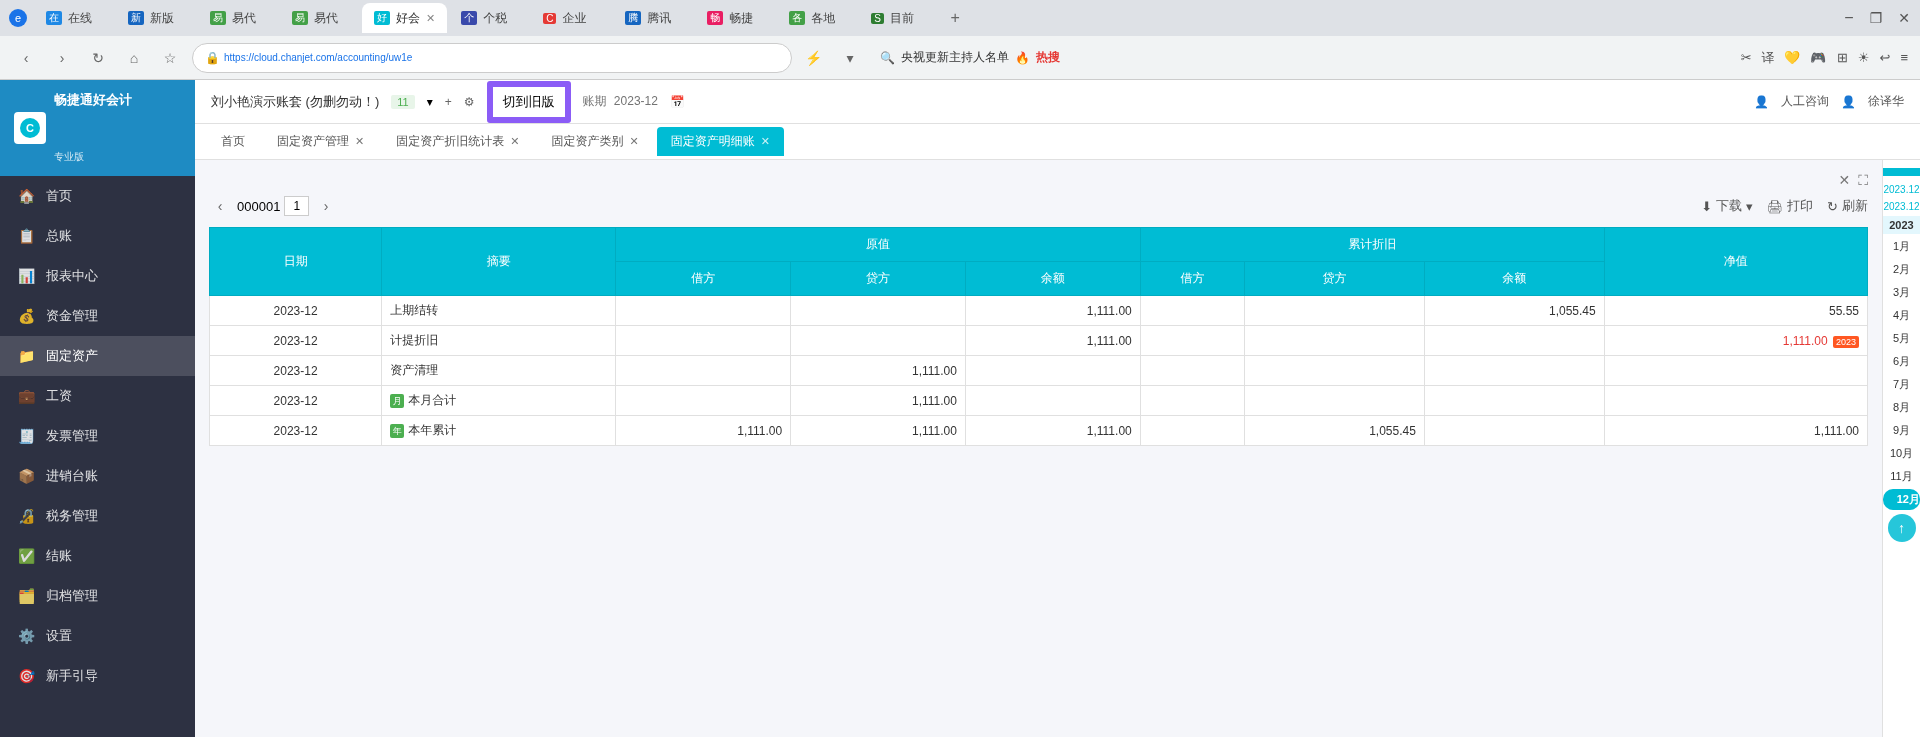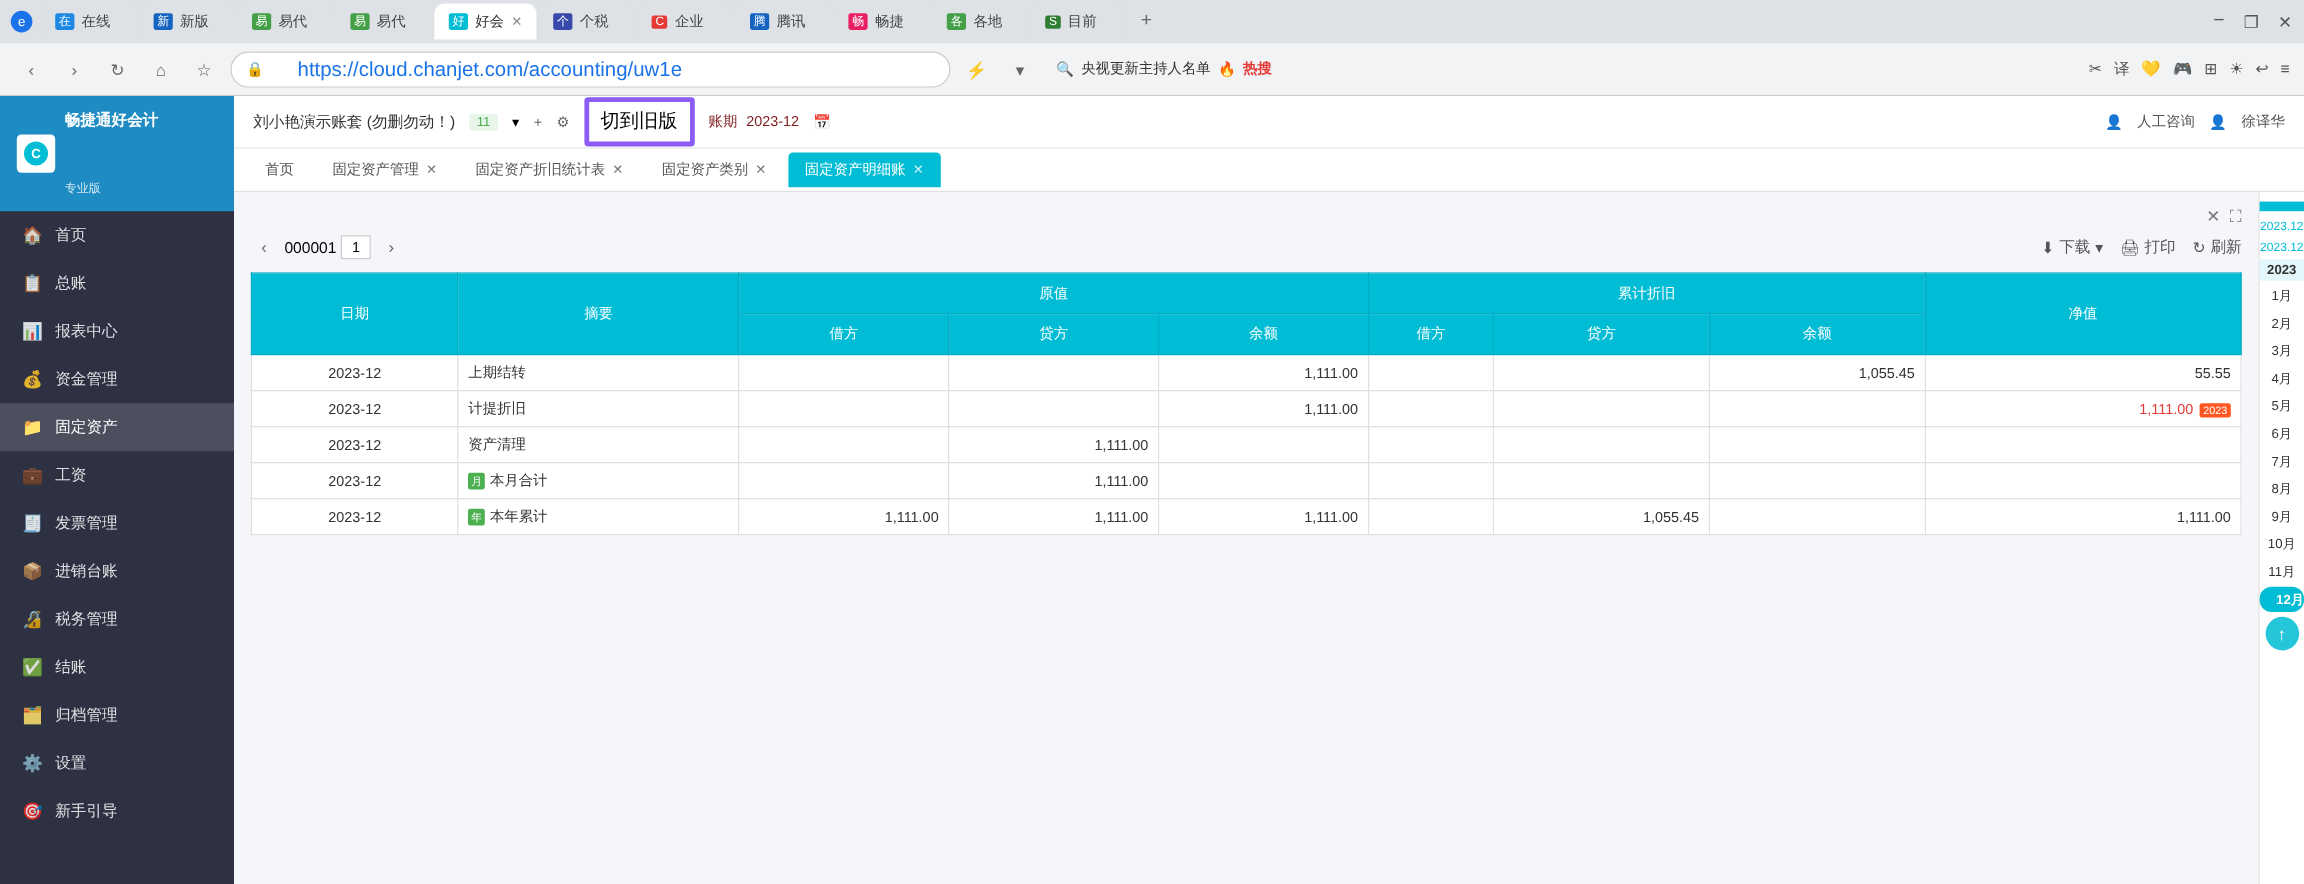--- a/index.html
+++ b/index.html
@@ -9,21 +9,21 @@
     .browser-chrome { background: #dee1e6; width: 1920px; }
     .tab-bar { display: flex; align-items: center; height: 36px; background: #dee1e6; padding: 0 4px; gap: 2px; }
     .browser-tab { display: flex; align-items: center; height: 30px; padding: 0 12px; border-radius: 8px 8px 0 0; font-size: 12px; gap: 6px; cursor: pointer; min-width: 80px; max-width: 160px; background: #dee1e6; color: #444; }
     .browser-tab.active { background: #fff; color: #333; }
     .browser-tab .close-x { margin-left: auto; opacity: 0.6; font-size: 11px; }
     .tab-add { width: 28px; height: 28px; display: flex; align-items: center; justify-content: center; cursor: pointer; color: #666; font-size: 16px; }
 
     .address-bar-row { display: flex; align-items: center; height: 44px; background: #f1f3f4; padding: 0 12px; gap: 8px; border-bottom: 1px solid #ccc; }
     .nav-btn { width: 28px; height: 28px; display: flex; align-items: center; justify-content: center; cursor: pointer; color: #666; font-size: 14px; border-radius: 50%; }
     .address-input { flex: 1; height: 30px; border: 1px solid #ccc; border-radius: 16px; padding: 0 12px; font-size: 12px; background: #fff; display: flex; align-items: center; color: #333; max-width: 600px; }
-    .address-url { font-size: 17px; color: #1a73e8; margin-left: 24px; }
+    .address-url { font-size: 10px; color: #1a73e8; }
     .search-area { display: flex; align-items: center; gap: 6px; margin-left: 8px; font-size: 12px; color: #333; }
     .hot-search { color: #e53935; font-weight: bold; }
     .toolbar-icons { display: flex; align-items: center; gap: 10px; margin-left: auto; color: #555; font-size: 13px; }
 
     
     .app-container { display: flex; width: 1920px; height: calc(737px - 80px); }
 
     
     .sidebar { width: 195px; background: #2d3142; color: #fff; display: flex; flex-direction: column; height: 100%; flex-shrink: 0; }
     .sidebar-logo { display: flex; align-items: center; gap: 8px; padding: 12px 14px; background: #1e8bc3; }
@@ -34,22 +34,22 @@
     .sidebar-item.active { background: rgba(255,255,255,0.15); color: #fff; }
     .sidebar-item .icon { width: 18px; height: 18px; display: flex; align-items: center; justify-content: center; font-size: 14px; }
 
     
     .main-content { flex: 1; display: flex; flex-direction: column; background: #f5f6fa; overflow: hidden; }
 
     
     .app-header { display: flex; align-items: center; height: 44px; background: #fff; border-bottom: 1px solid #e0e0e0; padding: 0 16px; gap: 12px; }
     .account-name { font-size: 13px; color: #333; font-weight: 400; }
     .account-badge { background: #e8f5e9; color: #4caf50; padding: 1px 6px; border-radius: 2px; font-size: 11px; }
-    .period-label { font-size: 12px; color: #7f1d1d; }
-    .switch-btn { border: 4px solid #8b5cf6; background: #fff; padding: 6px 10px; border-radius: 3px; font-size: 16px; cursor: pointer; }
+    .period-label { font-size: 12px; color: #737373; }
+    .switch-btn { border: 6px solid #8b5cf6; background: #fff; padding: 6px 10px; border-radius: 3px; font-size: 13px; cursor: pointer; }
     .header-right { margin-left: auto; display: flex; align-items: center; gap: 12px; color: #555; font-size: 12px; }
 
     
     .page-tabs { display: flex; align-items: center; background: #fff; border-bottom: 1px solid #e0e0e0; padding: 0 12px; height: 36px; gap: 4px; }
     .page-tab { display: flex; align-items: center; padding: 6px 14px; font-size: 12px; cursor: pointer; color: #555; border-radius: 4px 4px 0 0; gap: 6px; }
     .page-tab.active { background: #00bcd4; color: #fff; border-radius: 4px 4px 0 0; }
     .page-tab .tab-close { font-size: 11px; opacity: 0.8; }
 
     
     .content-area { flex: 1; display: flex; overflow: hidden; }

